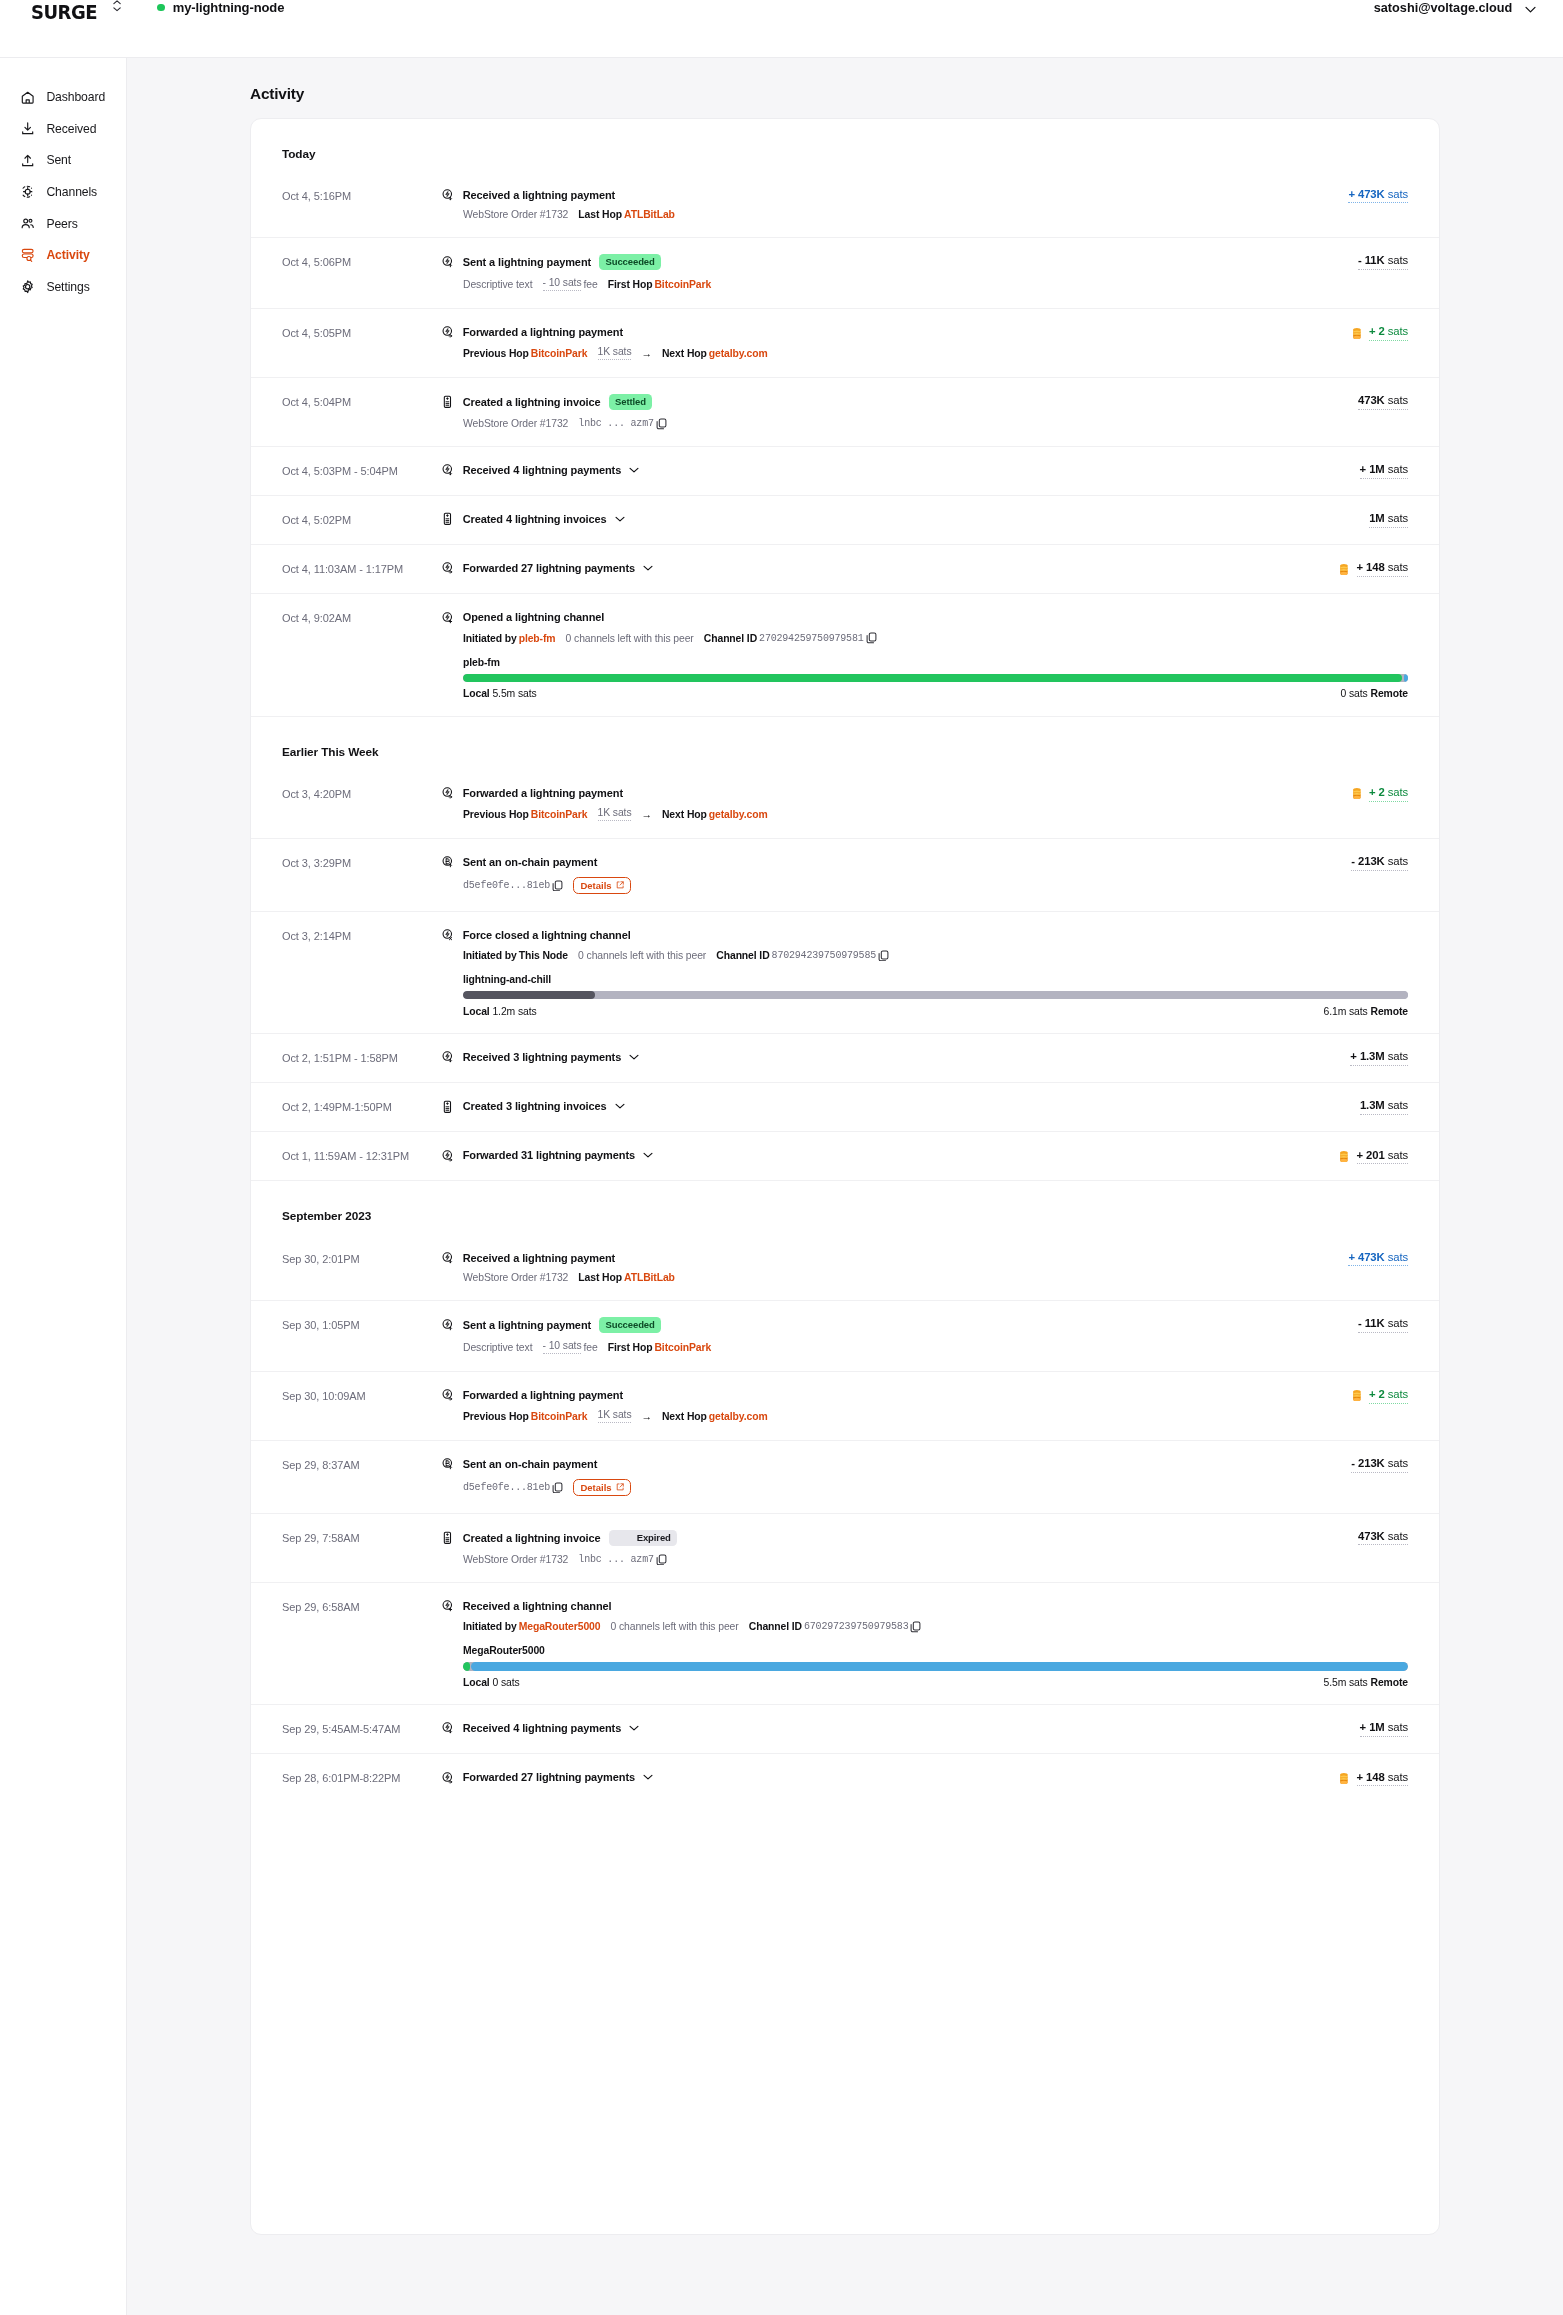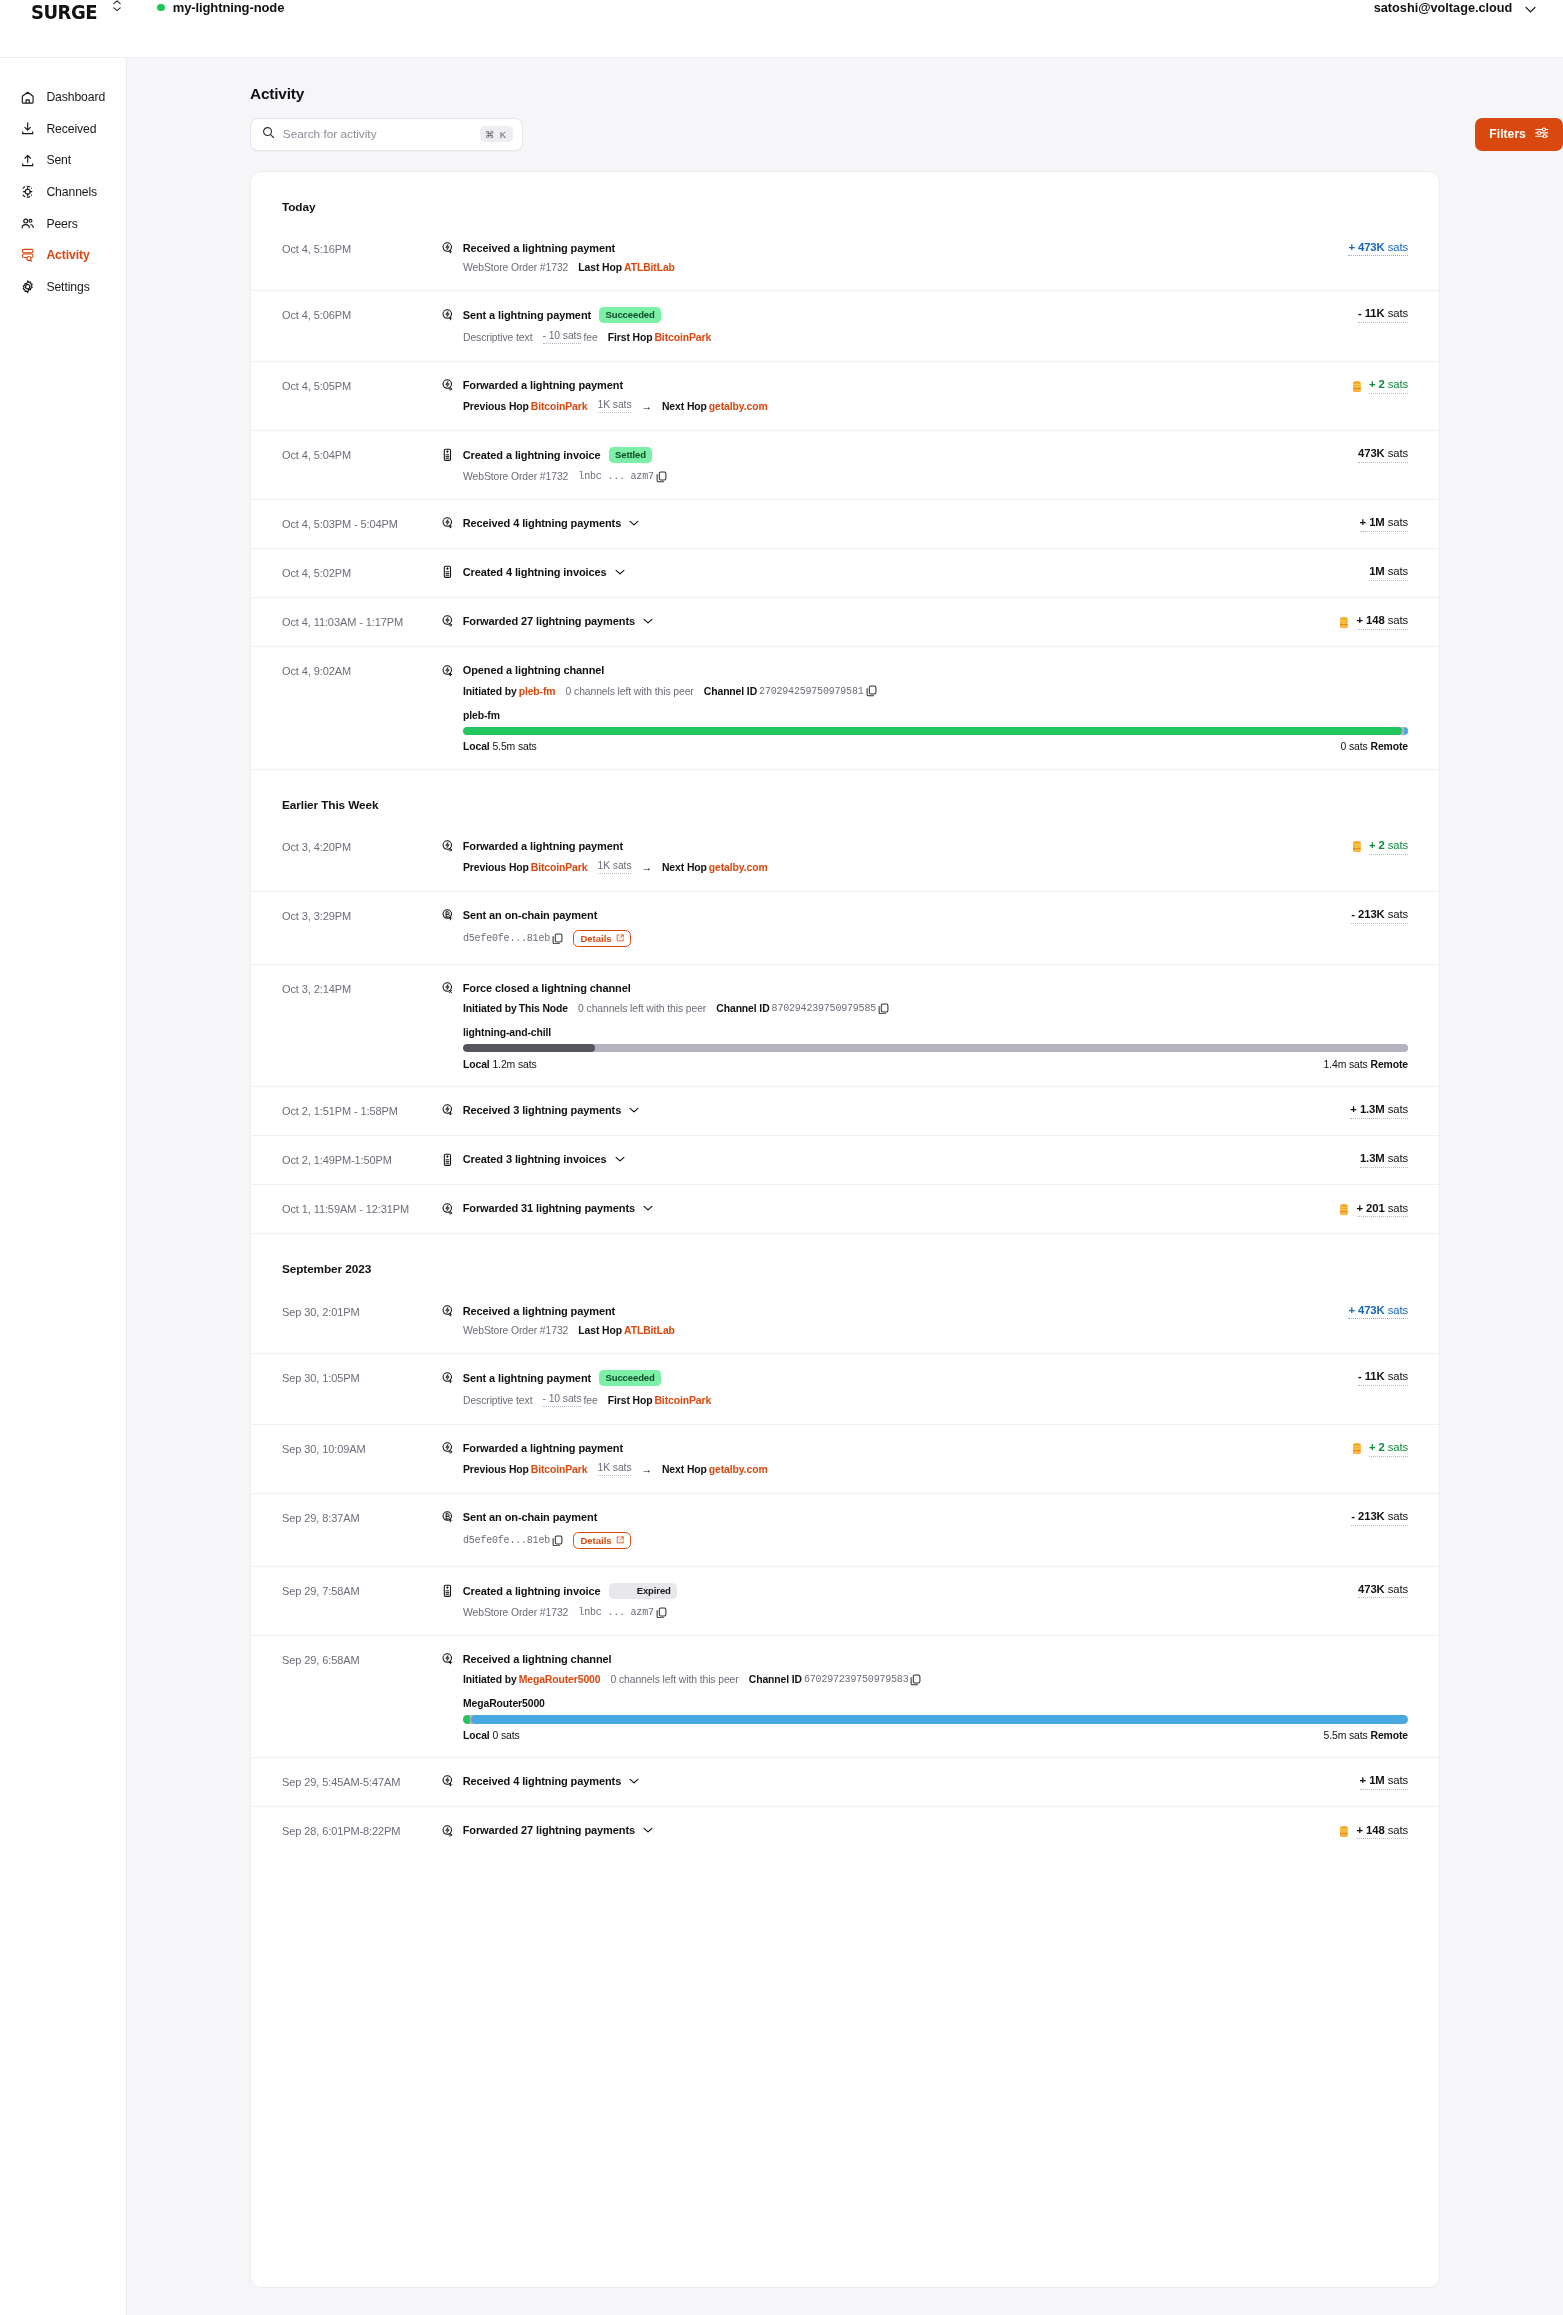--- a/index.html
+++ b/index.html
@@ -421,43 +421,20 @@
             <path d="M10 2.4l1.2 1.9 2.2-.5.4 2.2 2 1-1 2 1 2-2 1-.4 2.2-2.2-.5L10 17.6l-1.2-1.9-2.2.5-.4-2.2-2-1 1-2-1-2 2-1 .4-2.2 2.2.5L10 2.4Z" stroke="currentColor" stroke-width="1.5" stroke-linejoin="round"></path>
           </svg>
         </span>
         <span class="nav-label">Settings</span>
       </div>
     </div>
 
   <div class="main">
     <div class="page-title">Activity</div>
 
-    <div class="toolbar">
-      <div class="search-box">
-        <span>
-          <svg width="12.7" height="12.7" viewBox="0 0 16 16" fill="none">
-              <circle cx="7" cy="7" r="5" stroke="#2c2c33" stroke-width="1.4"></circle>
-              <path d="M10.8 10.8L14.5 14.5" stroke="#2c2c33" stroke-width="1.4" stroke-linecap="round"></path>
-            </svg>
-        </span>
-        <input class="search-input" type="text" placeholder="Search for activity" style="">
-        <span class="kbd">⌘ K</span>
-      </div>
-      <button class="filters-btn">
-        <span>Filters</span>
-        <span>
-          <svg width="13.6" height="11.8" viewBox="0 0 16 14" fill="none">
-            <path d="M1 3H15M1 7H15M1 11H15" stroke="#fff" stroke-width="1.3" stroke-linecap="round"></path>
-            <circle cx="10.5" cy="3" r="1.9" fill="#d9480f" stroke="#fff" stroke-width="1.3"></circle>
-            <circle cx="5" cy="7" r="1.9" fill="#d9480f" stroke="#fff" stroke-width="1.3"></circle>
-            <circle cx="11.5" cy="11" r="1.9" fill="#d9480f" stroke="#fff" stroke-width="1.3"></circle>
-          </svg>
-        </span>
-      </button>
-    </div>
 
     <div class="card" id="activity-card">
         <div class="group-head">Today</div>
         <div class="row">
           <div class="when">Oct 4, 5:16PM</div>
           <div class="body">
             <div class="title-line">
               <span>
                 <svg class="ev-icon" viewBox="0 0 18 18" fill="none">
                   <circle cx="8.3" cy="8" r="5.6" stroke="currentColor" stroke-width="1.4"></circle>
@@ -787,21 +764,21 @@
               </span>
             </div>
             <div class="chan-block">
               <div class="chan-peer">lightning-and-chill</div>
               <div class="chan-bar">
                 <div class="seg-local" style="width:14%;background:#55555f;"></div>
                 <div class="seg-remote" style="background:#b3b3c0;"></div>
               </div>
               <div class="chan-foot">
                 <span><b>Local</b> <span>1.2m sats</span></span>
-                <span><span>1.4m sats</span> <b>Remote</b></span>
+                <span><span>6.1m sats</span> <b>Remote</b></span>
               </div>
             </div>
           </div>
         </div>
         <div class="row">
           <div class="when">Oct 2, 1:51PM - 1:58PM</div>
           <div class="body">
             <div class="title-line">
               <span>
                 <svg class="ev-icon" viewBox="0 0 18 18" fill="none">

